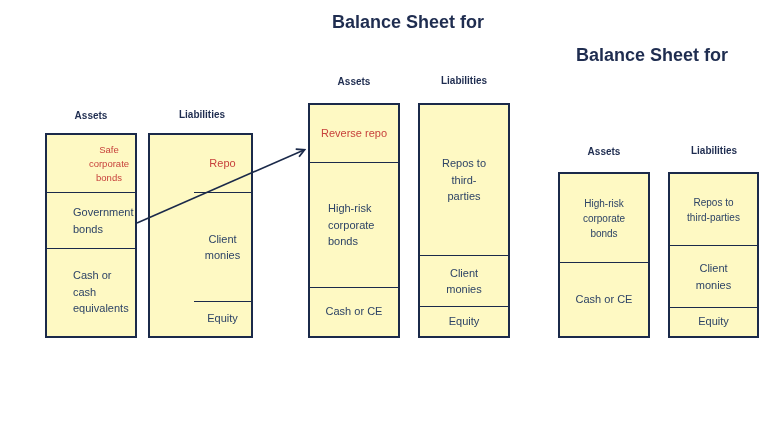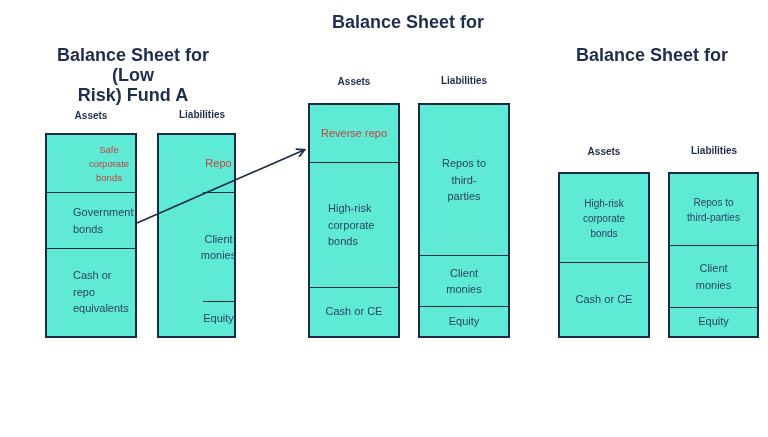--- a/index.html
+++ b/index.html
@@ -21,21 +21,21 @@
   }
   .col-header {
     font-size: 10px;
     font-weight: 600;
     color: #1f2d50;
     text-align: center;
   }
   .bs-box {
     position: absolute;
     border: 2.5px solid #1b2a4a;
-    background: #5eead4;
+    background: #fef9c3;
     box-sizing: border-box;
     display: flex;
     flex-direction: column;
   }
   .sec {
     box-sizing: border-box;
     display: flex;
     align-items: center;
     justify-content: center;
     flex: 0 0 auto;
@@ -60,44 +60,40 @@
     left: 0; top: 0;
     pointer-events: none;
     z-index: 5;
   }
 </style>
 </head>
 <body>
 
 <div class="page">
 
-  <div class="abs fund-title" style="left:38px; top:45px; width:190px;">
-    <div>Balance Sheet for (Low</div>
-    <div>Risk) Fund A</div>
-  </div>
 
   <div class="abs col-header" style="left:45px; top:110px; width:92px;">Assets</div>
   <div class="abs col-header" style="left:157px; top:109px; width:90px;">Liabilities</div>
 
   <div class="bs-box" style="left:45px; top:133px; width:92px; height:205px;">
     <div class="sec" style="height:57px;margin-left:36px;">
       <span class="sec-label red small">Safe corporate
 bonds</span>
     </div>
     <div class="sec left" style="height:56px;">
       <span class="sec-label">Government
 bonds</span>
     </div>
     <div class="sec left" style="height:87px;">
-      <span class="sec-label">Cash or repo
+      <span class="sec-label">Cash or cash
 equivalents</span>
     </div>
   </div>
 
-  <div class="bs-box" style="left:157px; top:133px; width:79px; height:205px;padding-left:44px;">
+  <div class="bs-box" style="left:148px; top:133px; width:105px; height:205px;padding-left:44px;">
     <div class="sec" style="height:57px;">
       <span class="sec-label red">Repo</span>
     </div>
     <div class="sec" style="height:109px;">
       <span class="sec-label">Client
 monies</span>
     </div>
     <div class="sec" style="height:34px;">
       <span class="sec-label">Equity</span>
     </div>

